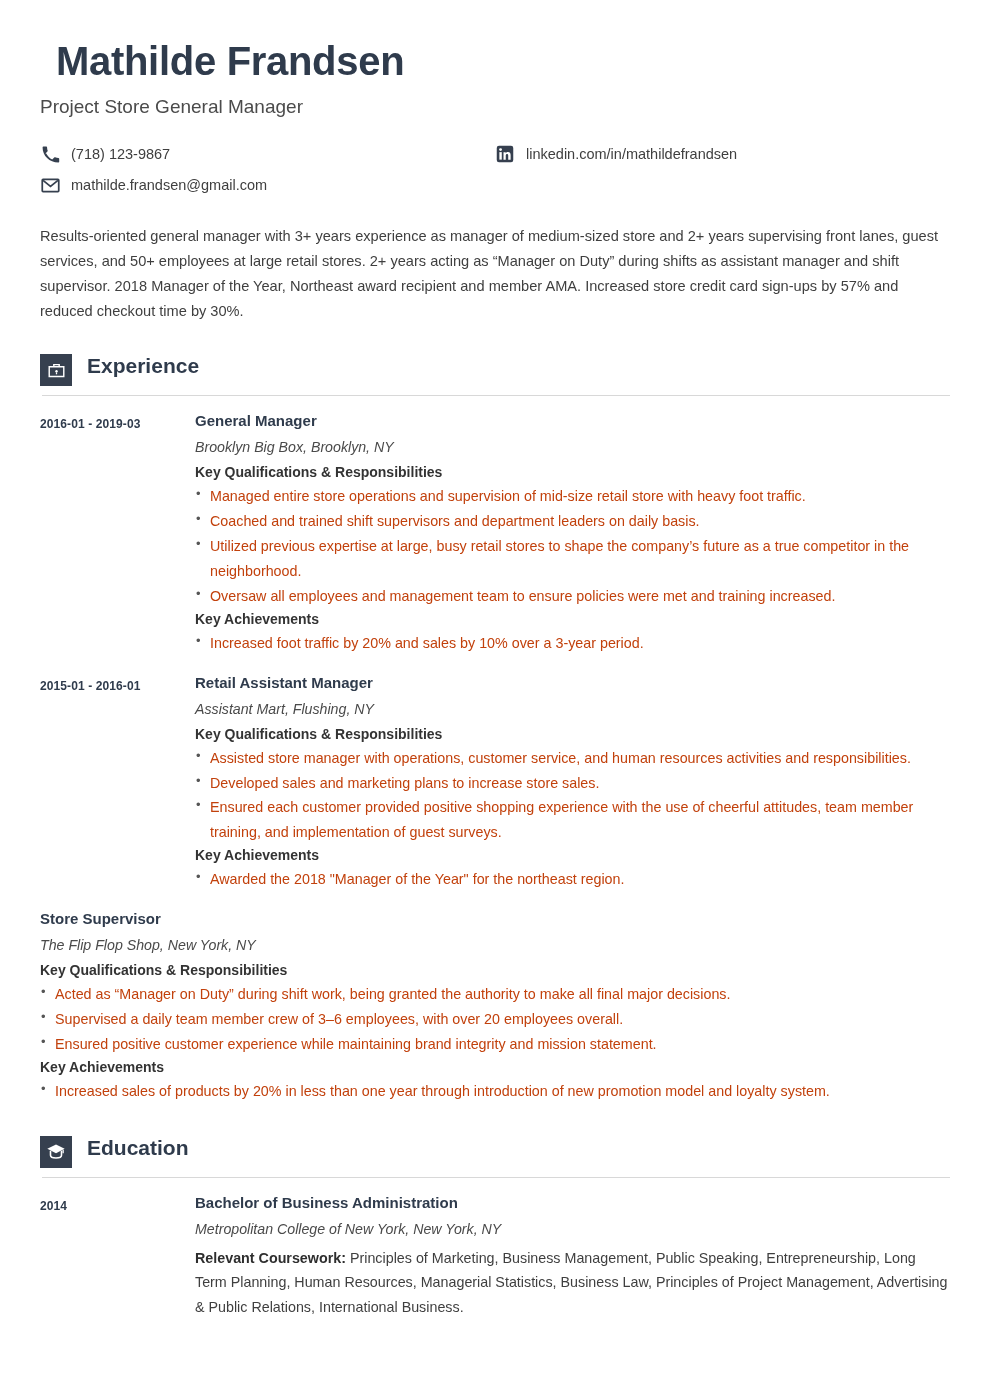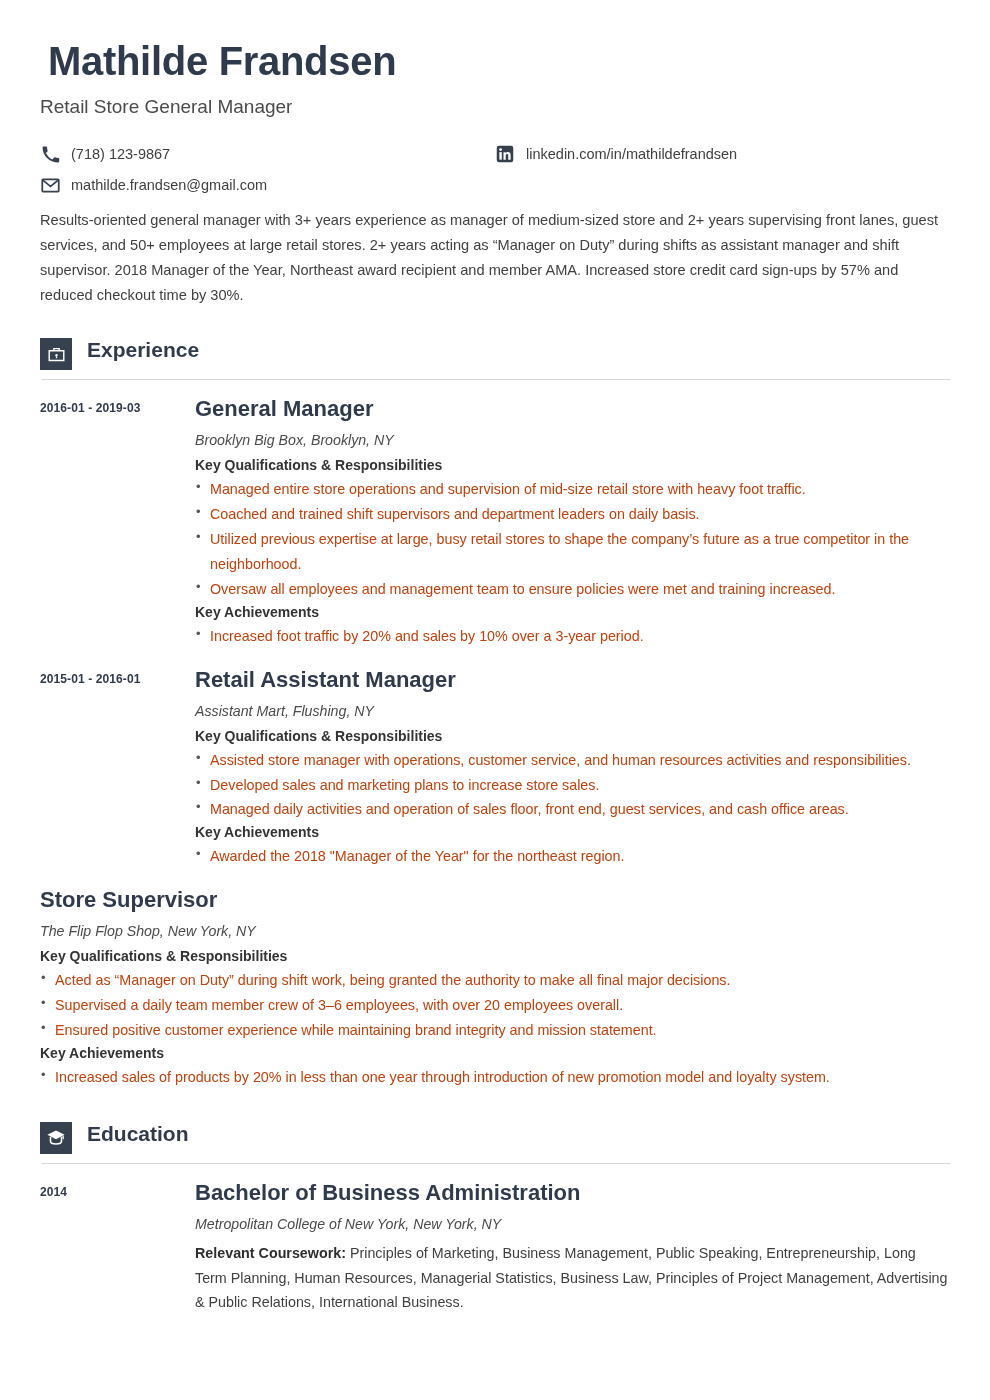--- a/index.html
+++ b/index.html
@@ -14,21 +14,21 @@
   }
   .page { padding: 38px 40px 0 40px; }
 
   
   .name {
     font-size: 40px;
     font-weight: bold;
     color: #2f3b4c;
     letter-spacing: -0.3px;
     line-height: 1.15;
-    margin: 0 0 12px 8px;
+    margin: 0 0 12px 16px;
   }
   .job-title {
     font-size: 19px;
     color: #4b4b4b;
     font-weight: normal;
     margin: 0 0 26px 0;
   }
   .contacts {
     display: flex;
     flex-wrap: wrap;
@@ -45,21 +45,21 @@
   .contact .ic {
     width: 20px; height: 20px;
     margin-right: 11px;
     flex: 0 0 20px;
     display: flex; align-items: center; justify-content: center;
   }
   .contact .ic svg { display: block; }
 
   
   .summary {
-    margin-top: 2px;
+    margin-top: 18px;
     font-size: 14.6px;
     line-height: 1.72;
     color: #3f3f3f;
     text-align: left;
   }
 
   
   .section { margin-top: 30px; }
   .section-head {
     display: flex;
@@ -95,21 +95,21 @@
     width: 155px;
     flex: 0 0 155px;
     font-size: 12px;
     font-weight: bold;
     color: #2f3b4c;
     padding-top: 5px;
     letter-spacing: 0.1px;
   }
   .entry-body { flex: 1; min-width: 0; }
   .entry-title {
-    font-size: 22px;
+    font-size: 15px;
     font-weight: bold;
     color: #2f3b4c;
     margin: 0 0 10px 0;
   }
   .entry-sub {
     font-size: 14.2px;
     font-style: italic;
     color: #4a4a4a;
     margin: 0 0 9px 0;
   }
@@ -147,21 +147,21 @@
   }
   .coursework b { color: #2e2e2e; }
 </style>
 </head>
 <body>
 
 <div class="page">
 
   <div>
     <h1 class="name">Mathilde Frandsen</h1>
-    <div class="job-title">Retail Store General Manager</div>
+    <div class="job-title">Project Store General Manager</div>
 
     <div class="contacts">
       <div class="contact">
         <span class="ic">
           <svg width="19" height="19" viewBox="0 0 24 24">
             <path fill="#36404f" d="M6.6 10.8c1.7 3.3 4.3 5.9 7.6 7.6l2.5-2.5c.3-.3.8-.4 1.2-.3 1.3.4 2.7.7 4.1.7.6 0 1 .4 1 1V21c0 .6-.4 1-1 1C10.6 22 2 13.4 2 3c0-.6.4-1 1-1h3.7c.6 0 1 .4 1 1 0 1.4.2 2.8.7 4.1.1.4 0 .9-.3 1.2l-2.5 2.5z"></path>
           </svg>
         </span>
         <span>(718) 123-9867</span>
       </div>
@@ -227,21 +227,21 @@
 
     <div class="entry">
       <div class="entry-date">2015-01 - 2016-01</div>
       <div class="entry-body">
         <div class="entry-title">Retail Assistant Manager</div>
         <div class="entry-sub">Assistant Mart, Flushing, NY</div>
         <div class="sub-head">Key Qualifications &amp; Responsibilities</div>
         <ul class="bullets">
           <li>Assisted store manager with operations, customer service, and human resources activities and responsibilities.</li>
           <li>Developed sales and marketing plans to increase store sales.</li>
-          <li>Managed daily activities and operation of sales floor, front end, guest services, and cash office areas.</li>
+          <li>Ensured each customer provided positive shopping experience with the use of cheerful attitudes, team member training, and implementation of guest surveys.</li>
         </ul>
         <div class="sub-head">Key Achievements</div>
         <ul class="bullets">
           <li>Awarded the 2018 "Manager of the Year" for the northeast region.</li>
         </ul>
       </div>
     </div>
 
     <div class="entry">
       <div class="entry-body">

